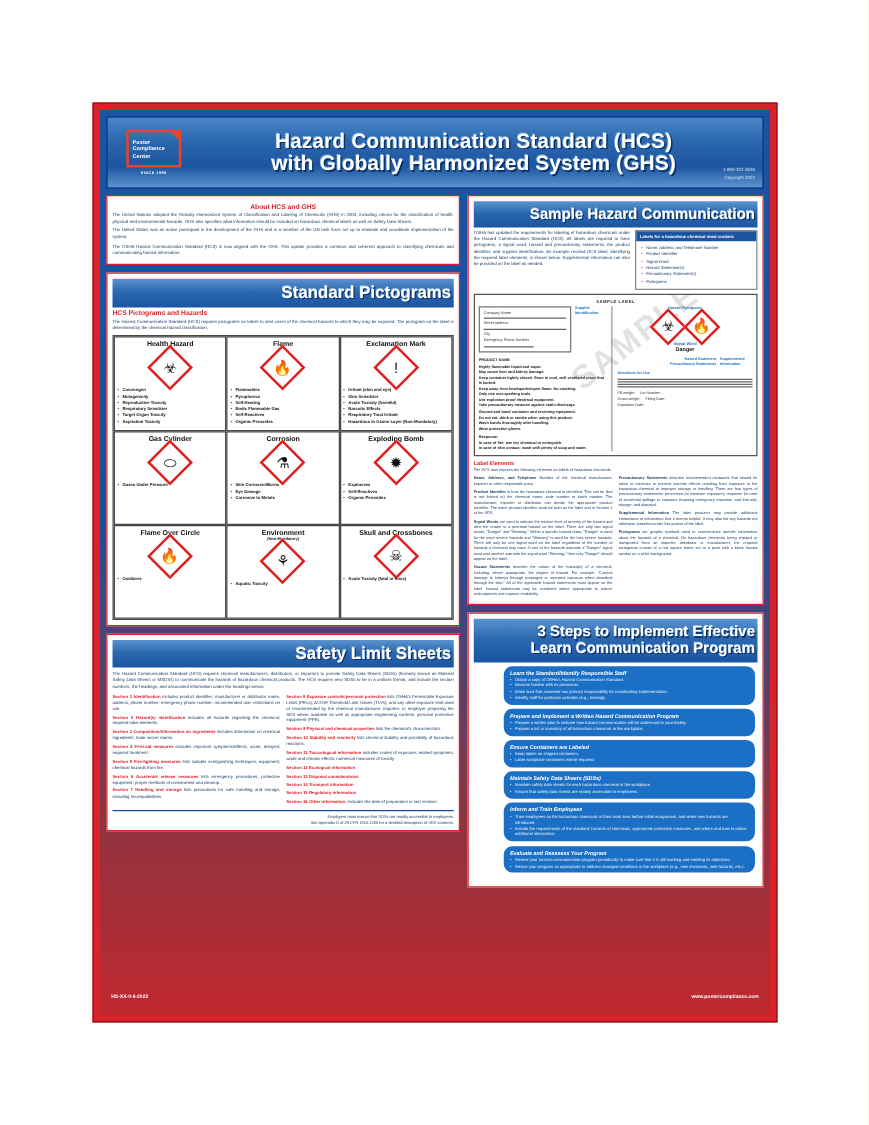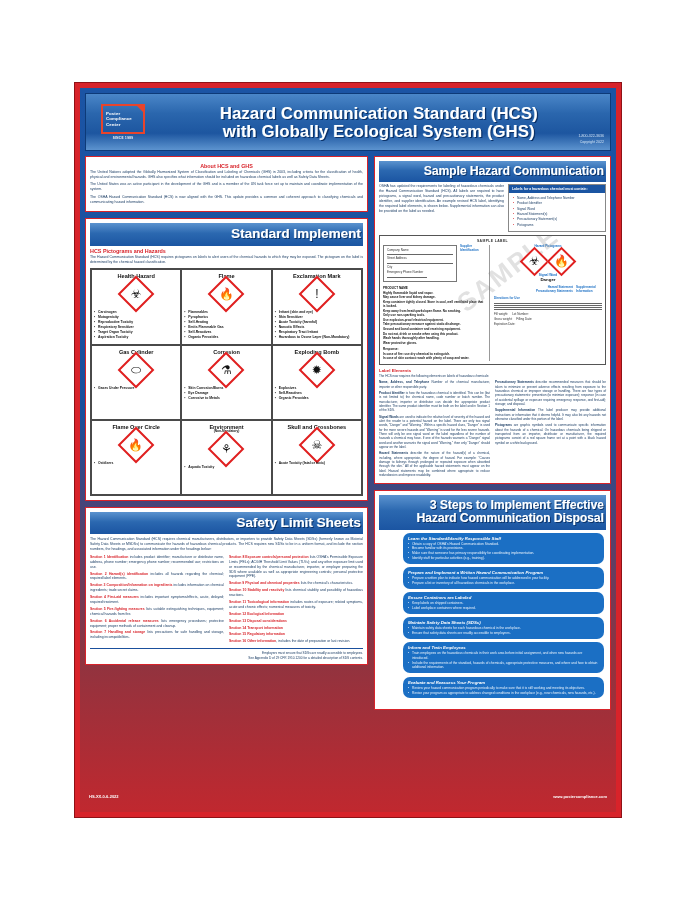--- a/index.html
+++ b/index.html
@@ -125,42 +125,42 @@
       <div class="logo">
         <div class="logo-box">
           <span>Poster</span>
           <span>Compliance</span>
           <span>Center</span>
         </div>
         <div class="logo-since">SINCE 1989</div>
       </div>
       <div class="hdr-title">
         <div>Hazard Communication Standard (HCS)</div>
-        <div>with Globally Ecological System (GHS)</div>
+        <div>with Globally Harmonized System (GHS)</div>
       </div>
       <div class="hdr-right">
         <div>1-800-322-3636</div>
         <div>Copyright 2022</div>
       </div>
     </div>
 
     <div class="cols">
 
       <div class="colL">
 
         <div class="card">
           <div class="redhead">About HCS and GHS</div>
           <p class="body-txt">The United Nations adopted the Globally Harmonized System of Classification and Labeling of Chemicals (GHS) in 2003, including criteria for the classification of health, physical and environmental hazards. GHS also specifies what information should be included on hazardous chemical labels as well as Safety Data Sheets.</p>
           <p class="body-txt">The United States was an active participant in the development of the GHS and is a member of the UN task force set up to maintain and coordinate implementation of the system.</p>
           <p class="body-txt">The OSHA Hazard Communication Standard (HCS) is now aligned with the GHS. This update provides a common and coherent approach to classifying chemicals and communicating hazard information.</p>
         </div>
 
         <div class="card">
           <div class="bluebar">
-            <div>Standard Implement</div>
+            <div>Standard Pictograms</div>
           </div>
           <div class="redhead left">HCS Pictograms and Hazards</div>
           <p class="body-txt">The Hazard Communication Standard (HCS) requires pictograms on labels to alert users of the chemical hazards to which they may be exposed. The pictogram on the label is determined by the chemical hazard classification.</p>
           <div class="pg" id="pg-grid">
               <div class="pgc">
                 <div class="pgt">Health Hazard</div>
                 <div class="pgi">
                   <div class="dia"></div>
                   <div class="glyph">☣</div>
                 </div>
@@ -421,21 +421,21 @@
                   <div class="ei"><b>Supplemental Information</b>  The label producer may provide additional instructions or information that it deems helpful. It may also list any hazards not otherwise classified under this portion of the label.</div>
                   <div class="ei"><b>Pictograms</b>  are graphic symbols used to communicate specific information about the hazards of a chemical. On hazardous chemicals being shipped or transported from an importer, distributor or manufacturer, the required pictograms consist of a red square frame set at a point with a black hazard symbol on a white background.</div>
                 </div>
             </div>
           </div>
         </div>
 
         <div class="card">
           <div class="bluebar sm">
             <div>3 Steps to Implement Effective</div>
-            <div>Hazard Communication Disposal</div>
+            <div>Learn Communication Program</div>
           </div>
           <div class="steps" id="steps-list">
               <div class="step">
                 <div class="snum">1</div>
                 <div class="sbox">
                   <h4>Learn the Standard/Identify Responsible Staff</h4>
                   <ul>
                     <li>Obtain a copy of OSHA's Hazard Communication Standard.</li>
                     <li>Become familiar with its provisions.</li>
                     <li>Make sure that someone has primary responsibility for coordinating implementation.</li>

